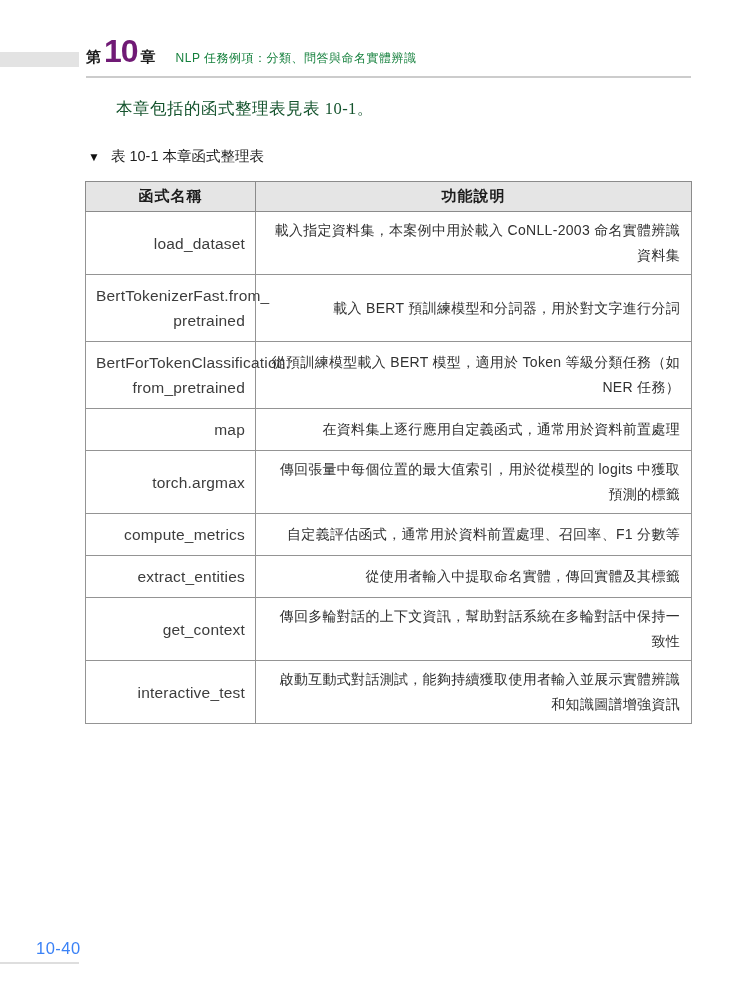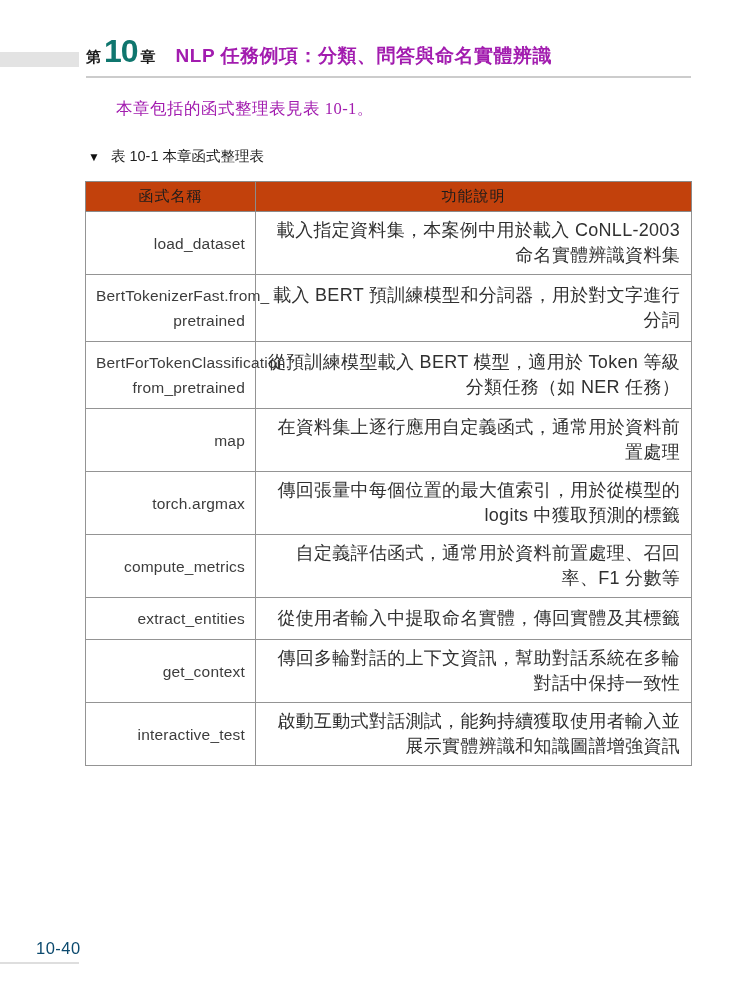--- a/index.html
+++ b/index.html
@@ -27,43 +27,43 @@
     white-space: nowrap;
   }
   .ch-prefix, .ch-suffix {
     font-size: 15px;
     font-weight: 600;
     color: #1d1d1d;
   }
   .ch-num {
     font-size: 32px;
     font-weight: 700;
-    color: #0f766e;
+    color: #701a75;
     margin: 0 3px;
     letter-spacing: -1px;
   }
   .ch-title {
-    font-size: 19px;
-    font-weight: 700;
-    color: #a21caf;
+    font-size: 12px;
+    font-weight: 400;
+    color: #15803d;
     margin-left: 20px;
     letter-spacing: 0.5px;
   }
   .chapter-rule {
     position: absolute;
     left: 86px; top: 76px;
     width: 605px; height: 0;
     border-top: 2px solid #cccccc;
   }
   .intro {
     position: absolute;
     left: 116px; top: 98px;
     font-family: "Liberation Serif", serif;
     font-size: 16.5px;
-    color: #a21caf;
+    color: #14532d;
     letter-spacing: 0.5px;
   }
   .table-caption {
     position: absolute;
     left: 88px; top: 147px;
     font-size: 14.5px;
     color: #1f1f1f;
     display: flex;
     align-items: center;
   }
@@ -78,54 +78,54 @@
     left: 85px; top: 181px;
     width: 607px;
     border-collapse: collapse;
     table-layout: fixed;
   }
   table.fn-table th, table.fn-table td {
     border: 1px solid #949494;
     text-align: right;
   }
   table.fn-table th {
-    background: #c2410c;
+    background: #e5e5e5;
     border: 1.5px solid #8b8b8b;
     height: 30px;
     font-size: 15px;
-    font-weight: 400;
+    font-weight: 700;
     color: #1c1c1c;
     text-align: center;
     letter-spacing: 1px;
   }
   col.c-name { width: 170px; }
   td.fn-name {
     padding: 8px 10px;
     font-size: 15.5px;
     color: #3c3c3c;
     vertical-align: middle;
     white-space: pre-line;
     line-height: 25px;
     letter-spacing: 0.2px;
   }
   td.fn-desc {
     padding: 6px 11px;
-    font-size: 18px;
+    font-size: 14px;
     line-height: 25px;
     color: #303030;
     text-align: justify;
     text-justify: inter-character;
     vertical-align: middle;
     letter-spacing: 0.3px;
   }
   .page-number {
     position: absolute;
     left: 36px; top: 939px;
     font-size: 16.5px;
-    color: #0c4a6e;
+    color: #3b82f6;
     letter-spacing: 0.5px;
   }
   .footer-rule {
     position: absolute;
     left: 0; top: 962px;
     width: 79px; height: 2px;
     background: #dedede;
   }
 </style>
 </head>

